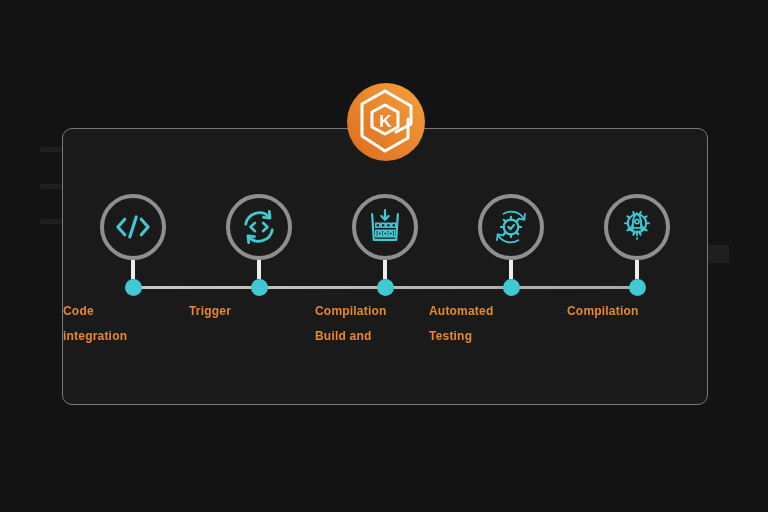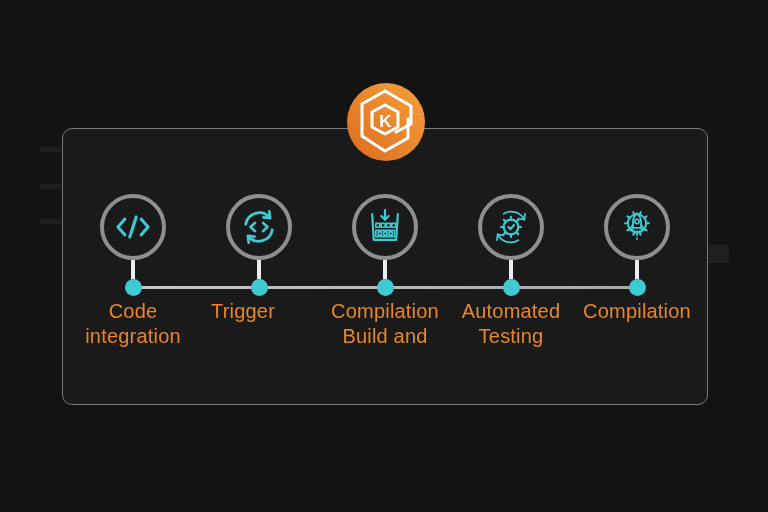--- a/index.html
+++ b/index.html
@@ -23,22 +23,22 @@
   }
   .ring{
     width:58px;height:58px;border:4px solid #8f8f8f;border-radius:50%;
     display:flex;align-items:center;justify-content:center;
   }
   .ring svg{display:block;}
   .stem{width:4px;height:19px;background:#ededed;}
   .dot{width:17px;height:17px;border-radius:50%;background:#40c9d2;position:relative;z-index:2;}
   .label{
     position:absolute;top:299px;width:140px;margin-left:-7px;
-    text-align:center;color:#e8862d;font-size:20px;line-height:25px;
-    font-weight:400;letter-spacing:0.2px;white-space:nowrap;
+    text-align:left;color:#e8862d;font-size:12px;line-height:25px;
+    font-weight:700;letter-spacing:0.2px;white-space:nowrap;
   }
   .ic{stroke:#40c9d2;fill:none;stroke-linecap:round;stroke-linejoin:round;}
 </style>
 </head>
 <body>
 
 <div class="stage">
 
   <div class="smudge" style="left:40px;top:147px;width:22px;height:5px;"></div>
   <div class="smudge" style="left:40px;top:184px;width:22px;height:5px;"></div>
@@ -94,21 +94,21 @@
           <path d="M 38.5 27 A 15 15 0 0 1 12.5 34.5"></path>
           <polyline points="12.8,41 11.9,33.8 19.1,34.6"></polyline>
           <polyline points="19.5,19.5 14.8,24 19.5,28.5"></polyline>
           <polyline points="28.5,19.5 33.2,24 28.5,28.5"></polyline>
         </g>
       </svg>
     </div>
     <div class="stem"></div>
     <div class="dot"></div>
   </div>
-  <div class="label" style="left:180px;">
+  <div class="label" style="left:196px;">
     <div>Trigger</div>
   </div>
 
   <div class="step" style="left:322px;">
     <div class="ring">
       <svg width="44" height="44" viewBox="0 0 48 48">
         <g class="ic" stroke-width="2.4">
           <path d="M 10 10 L 11.8 38 L 36.2 38 L 38 10"></path>
           <line x1="24" y1="5.5" x2="24" y2="16"></line>
           <polyline points="20,12 24,16 28,12"></polyline>
@@ -152,21 +152,21 @@
           <path d="M 16 9.5 A 16 16 0 0 1 38.5 16"></path>
           <polyline points="39.2,9.8 38.5,16 32.2,14.9"></polyline>
           <path d="M 32 38.5 A 16 16 0 0 1 9.5 32"></path>
           <polyline points="8.8,38.2 9.5,32 15.8,33.1"></polyline>
         </g>
       </svg>
     </div>
     <div class="stem"></div>
     <div class="dot"></div>
   </div>
-  <div class="label" style="left:448px;">
+  <div class="label" style="left:436px;">
     <div>Automated</div>
     <div>Testing</div>
   </div>
 
   <div class="step" style="left:574px;">
     <div class="ring">
       <svg width="44" height="44" viewBox="0 0 48 48">
         <g class="ic" stroke-width="2.2">
           <circle cx="24" cy="20" r="10"></circle>
           <line x1="34" y1="20" x2="37" y2="20"></line>

